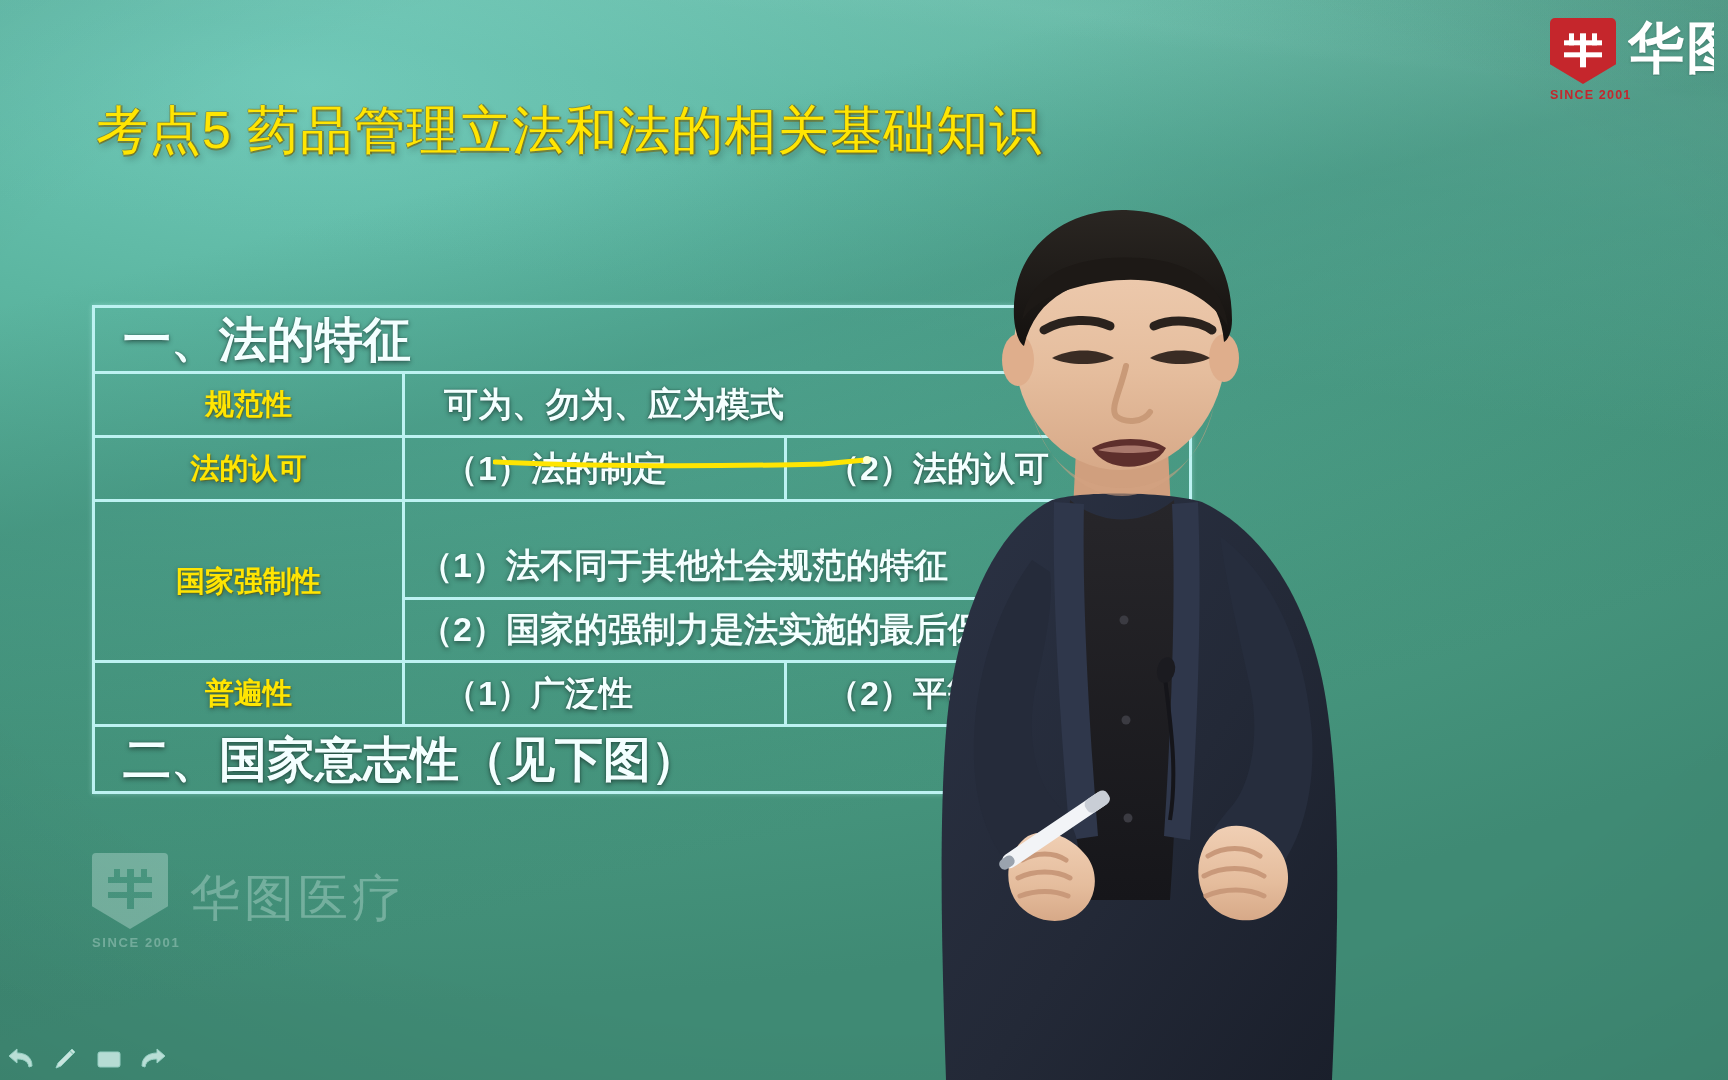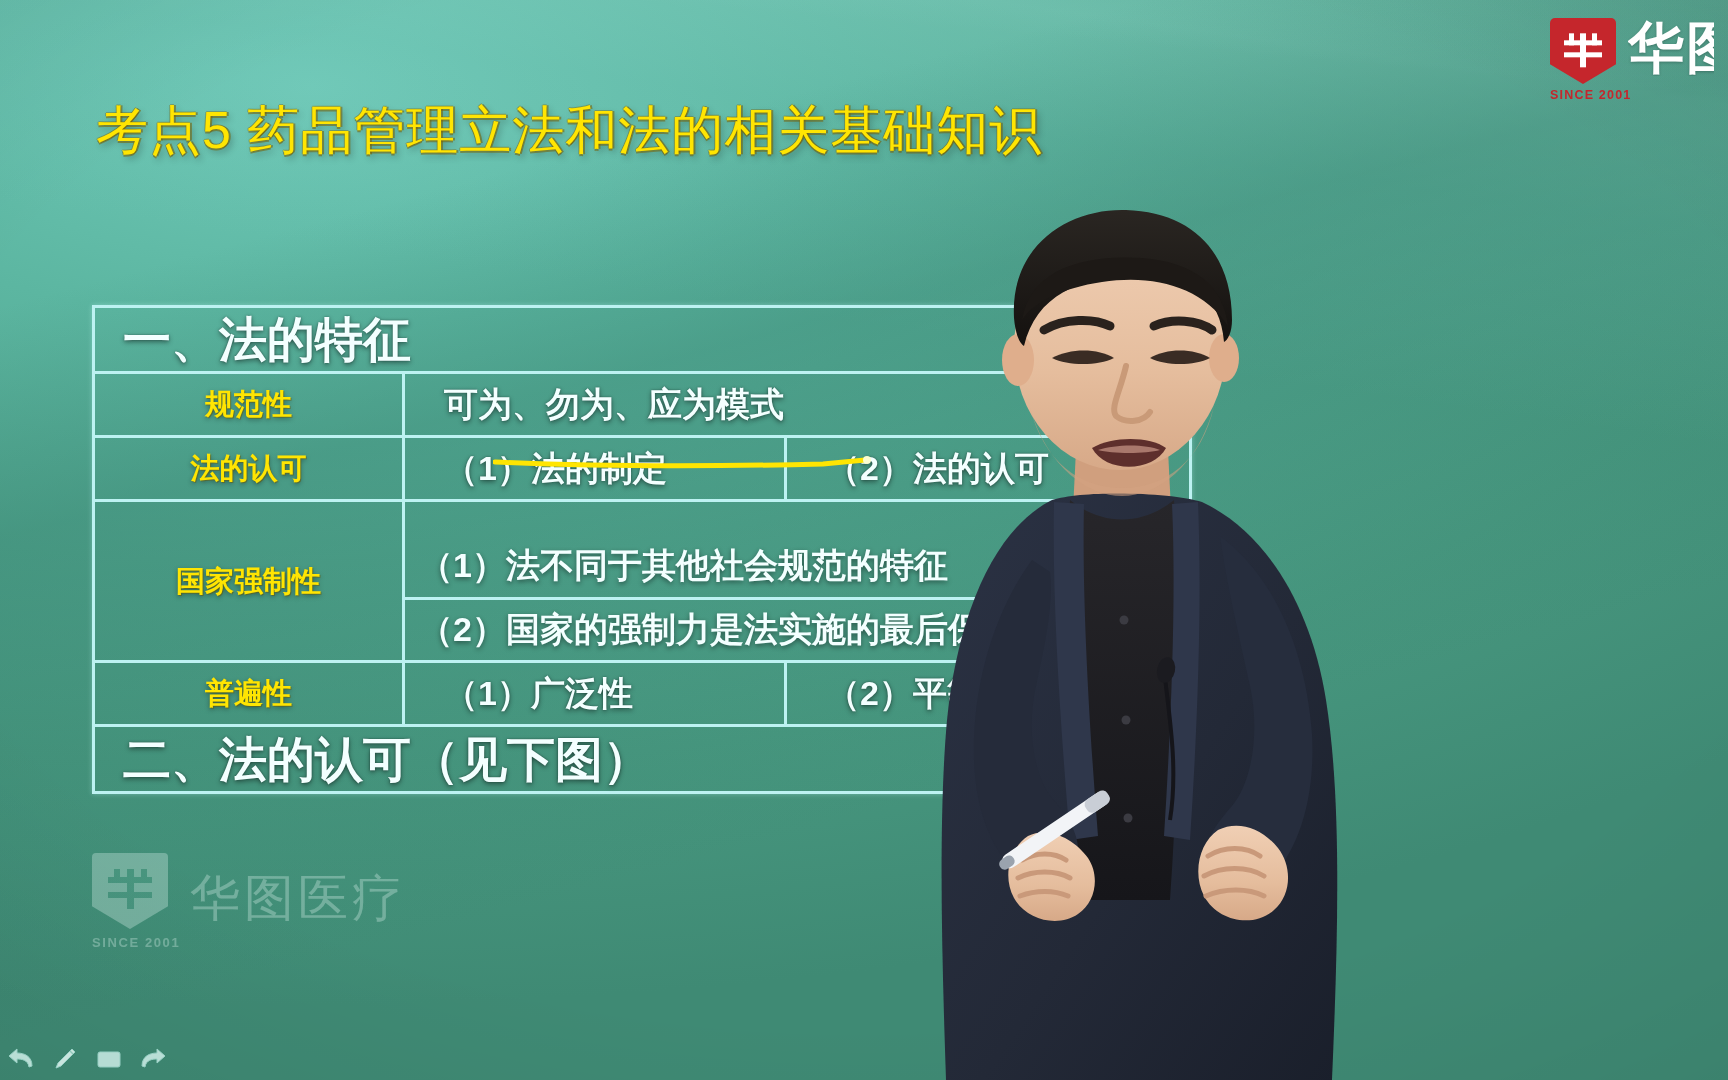--- a/index.html
+++ b/index.html
@@ -345,21 +345,21 @@
     </div>
 
     <div class="trow">
       <div class="tcell col-label cell-yellow">普遍性</div>
       <div class="tcell col-half cell-white">（1）广泛性</div>
       <div class="tcell col-half2 cell-white">（2）平等性</div>
     </div>
 
 
     <div class="trow row-header">
-      <div class="tcell col-body cell-white">二、法的认可（见下图）</div>
+      <div class="tcell col-body cell-white">二、国家意志性（见下图）</div>
     </div>
   </div>
 
   <div id="watermark">
     <div class="wm-shield-wrap">
       <div class="wm-shield"></div>
       <div class="wm-since">SINCE 2001</div>
     </div>
     <div class="wm-word">华图医疗</div>
   </div>

